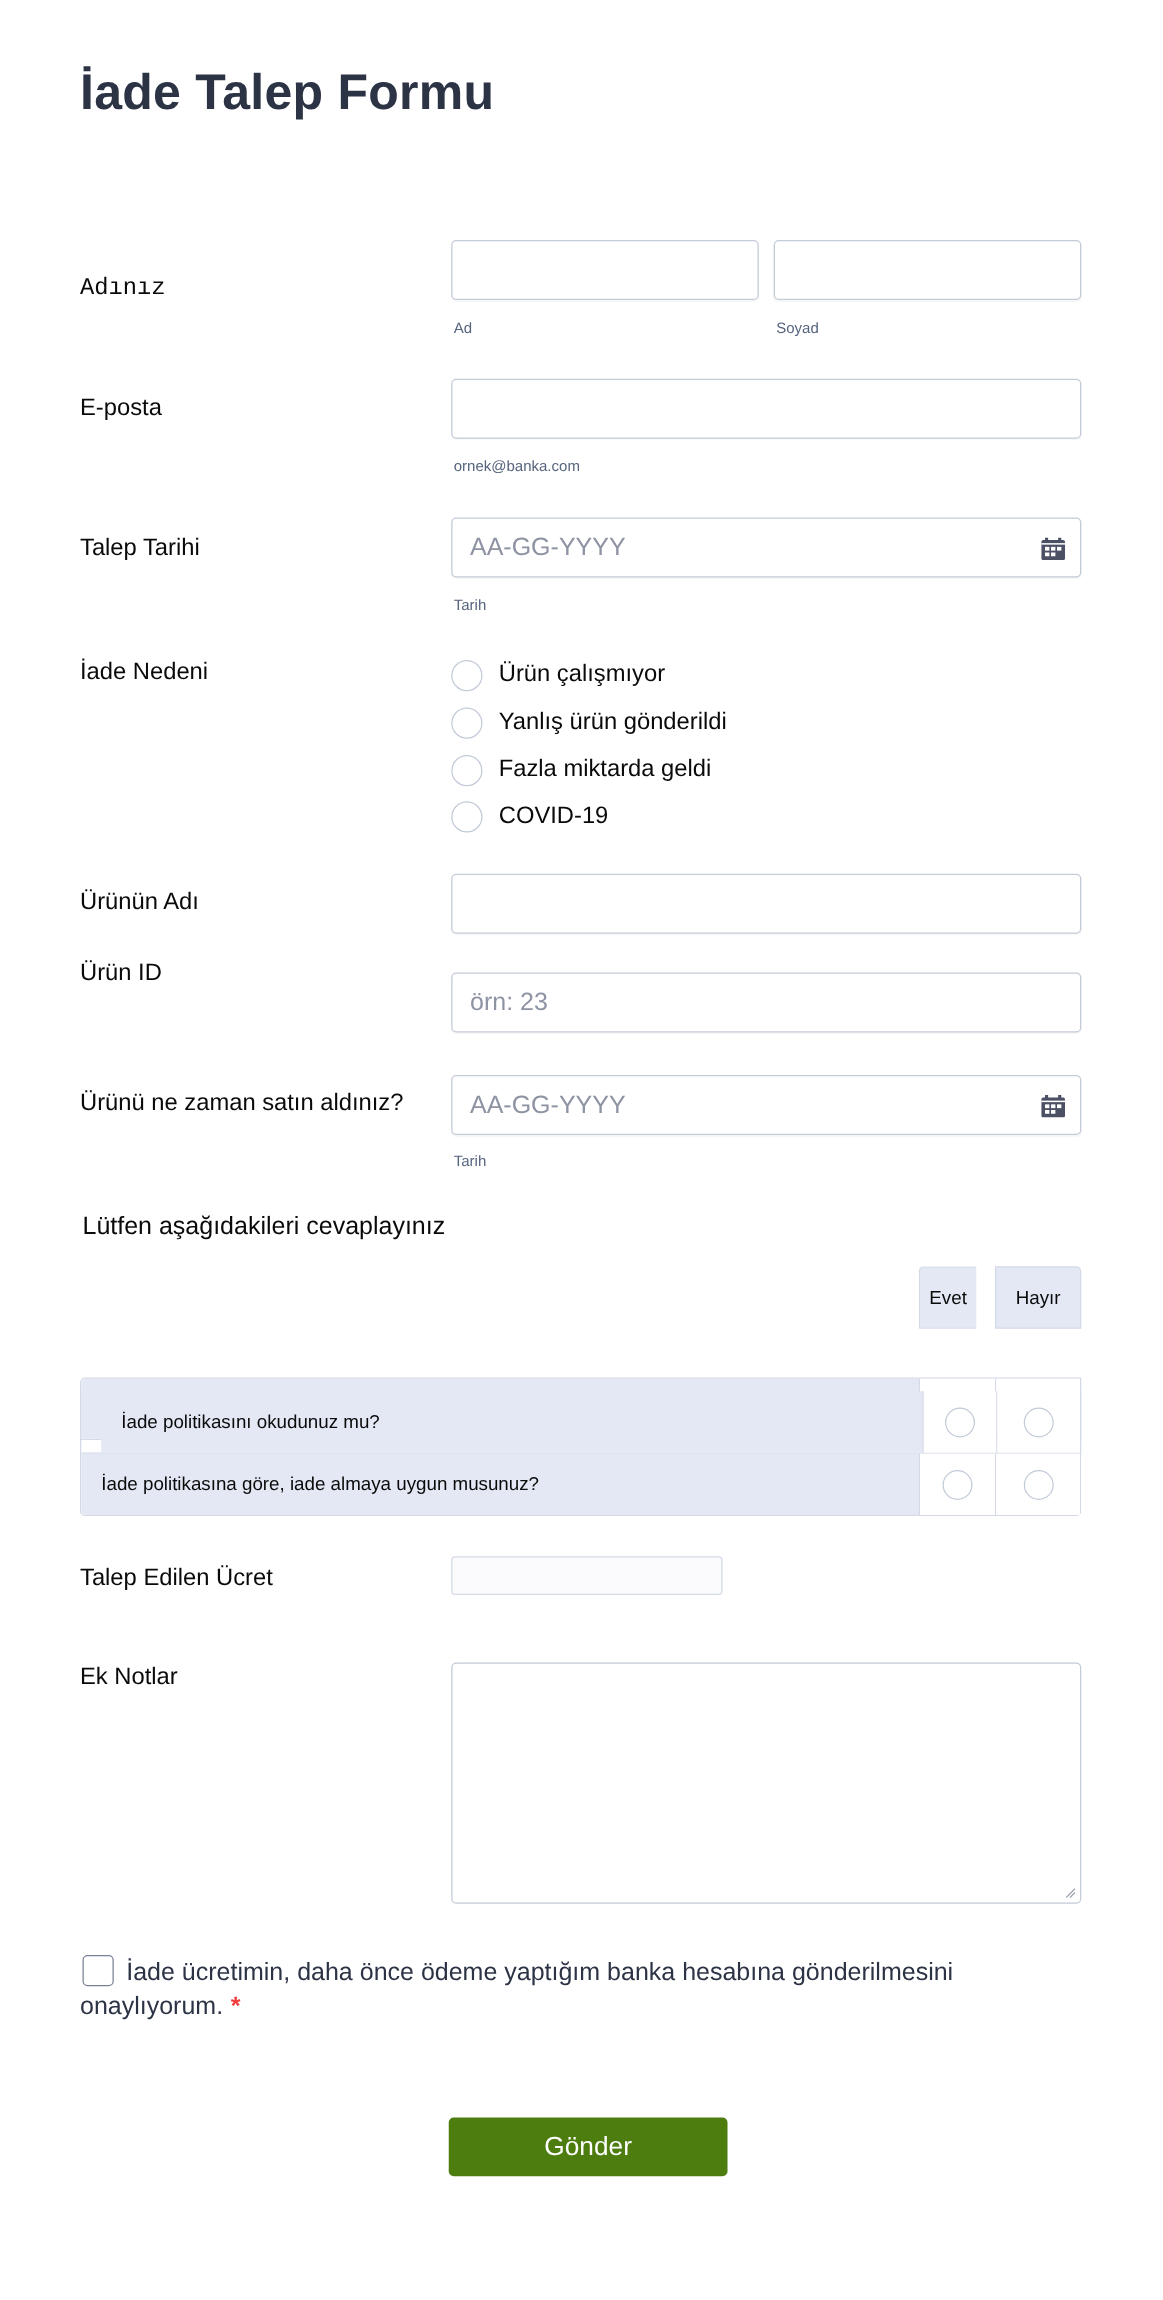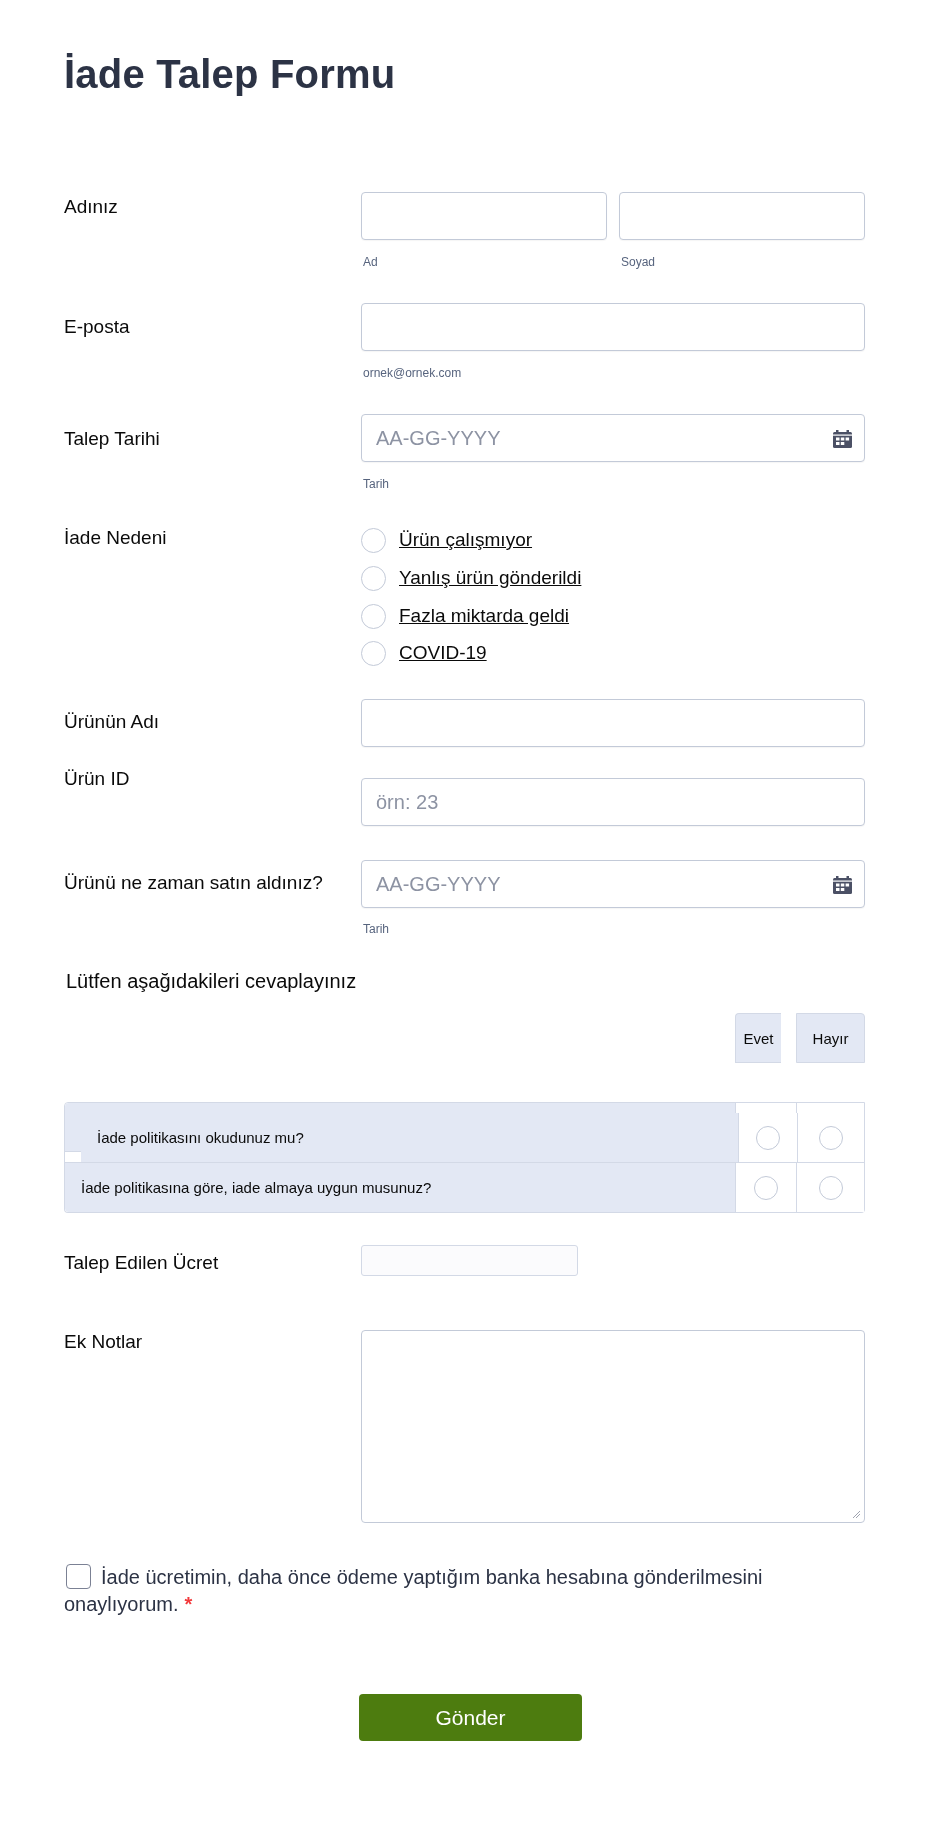--- a/index.html
+++ b/index.html
@@ -11,21 +11,21 @@
     .label { position: absolute; left: 64px; font-size: 19px; color: #0a0a0a; font-family: "Liberation Sans", sans-serif; }
 
     .input { position: absolute; left: 361px; width: 504px; height: 48px; border: 1px solid #c3cad8; border-radius: 4px; background: #fff; box-shadow: 0 1px 1px rgba(0,0,0,0.04); }
     .input .ph { position: absolute; left: 14px; top: 12px; font-family: "Liberation Sans", sans-serif; font-size: 20px; color: #8d93a3; }
     .sub { position: absolute; font-family: "Liberation Sans", sans-serif; font-size: 12px; color: #57647e; }
 
     .cal { position: absolute; right: 12px; top: 15px; width: 19px; height: 18px; }
 
     .radio-row { position: absolute; left: 361px; height: 26px; display: flex; align-items: center; }
     .radio { width: 25px; height: 25px; border: 1px solid #c3cad8; border-radius: 50%; background: #fff; }
-    .radio-label { margin-left: 13px; font-family: "Liberation Sans", sans-serif; font-size: 19px; color: #0a0a0a; text-decoration: underline; }
+    .radio-label { margin-left: 13px; font-family: "Liberation Sans", sans-serif; font-size: 19px; color: #0a0a0a; }
 
     .matrix-title { position: absolute; left: 66px; top: 970px; font-family: "Liberation Sans", sans-serif; font-size: 20px; color: #0a0a0a; }
 
     .mhead { position: absolute; top: 1013px; height: 50px; background: #e3e8f4; border: 1px solid #d3d9e6; display: flex; align-items: center; justify-content: center; font-family: "Liberation Sans", sans-serif; font-size: 15px; color: #0a0a0a; }
     .mhead.evet { left: 735px; width: 46px; border-top-left-radius: 4px; border-right: none; }
     .mhead.hayir { left: 796px; width: 69px; border-top-right-radius: 4px; }
 
     .mrow { position: absolute; left: 64px; width: 801px; height: 50px; border: 1px solid #d3d9e6; border-top: none; display: flex; }
     .mrow.first { border-top: 1px solid #d3d9e6; border-top-left-radius: 4px; }
     .mrow.last { border-bottom-left-radius: 4px; border-bottom-right-radius: 4px; }
@@ -46,29 +46,29 @@
     .checkbox { display: inline-block; width: 25px; height: 25px; border: 1.5px solid #7b8194; border-radius: 4px; vertical-align: -5px; margin-left: 2px; margin-right: 10px; background: #fff; }
     .req { color: #f23a3c; margin-left: 6px; font-weight: bold; }
 
     .submit { position: absolute; left: 359px; top: 1694px; width: 223px; height: 47px; background: #4d7c0f; border: none; border-radius: 4px; color: #ffffff; font-family: Liberation Sans, sans-serif; font-size: 21px; display: flex; align-items: center; justify-content: center; }
   </style>
 </head>
 <body>
 
 <h1 class="title">İade Talep Formu</h1>
 
-<div class="label" style="top:196px;">Adınız</div>
+<div class="label" style="top:219px;font-family:Liberation Mono, monospace;">Adınız</div>
 <div class="input" style="top:192px; width:246px;"></div>
 <div class="input" style="top:192px; left:619px; width:246px;"></div>
 <div class="sub" style="left:363px; top:255px;">Ad</div>
 <div class="sub" style="left:621px; top:255px;">Soyad</div>
 
 <div class="label" style="top:316px;">E-posta</div>
 <div class="input" style="top:303px;"></div>
-<div class="sub" style="left:363px; top:366px;">ornek@ornek.com</div>
+<div class="sub" style="left:363px; top:366px;">ornek@banka.com</div>
 
 <div class="label" style="top:428px;">Talep Tarihi</div>
 <div class="input" style="top:414px;">
   <span class="ph">AA-GG-YYYY</span>
   <svg class="cal" viewBox="0 0 19 18">
     <rect x="0" y="2" width="19" height="16" rx="1.5" fill="#4b5065"></rect>
     <rect x="3" y="0" width="2.5" height="4" fill="#4b5065"></rect>
     <rect x="13.5" y="0" width="2.5" height="4" fill="#4b5065"></rect>
     <rect x="0" y="4.5" width="19" height="1.2" fill="#ffffff"></rect>
     <rect x="3" y="7.5" width="3.5" height="3" fill="#fff"></rect>

